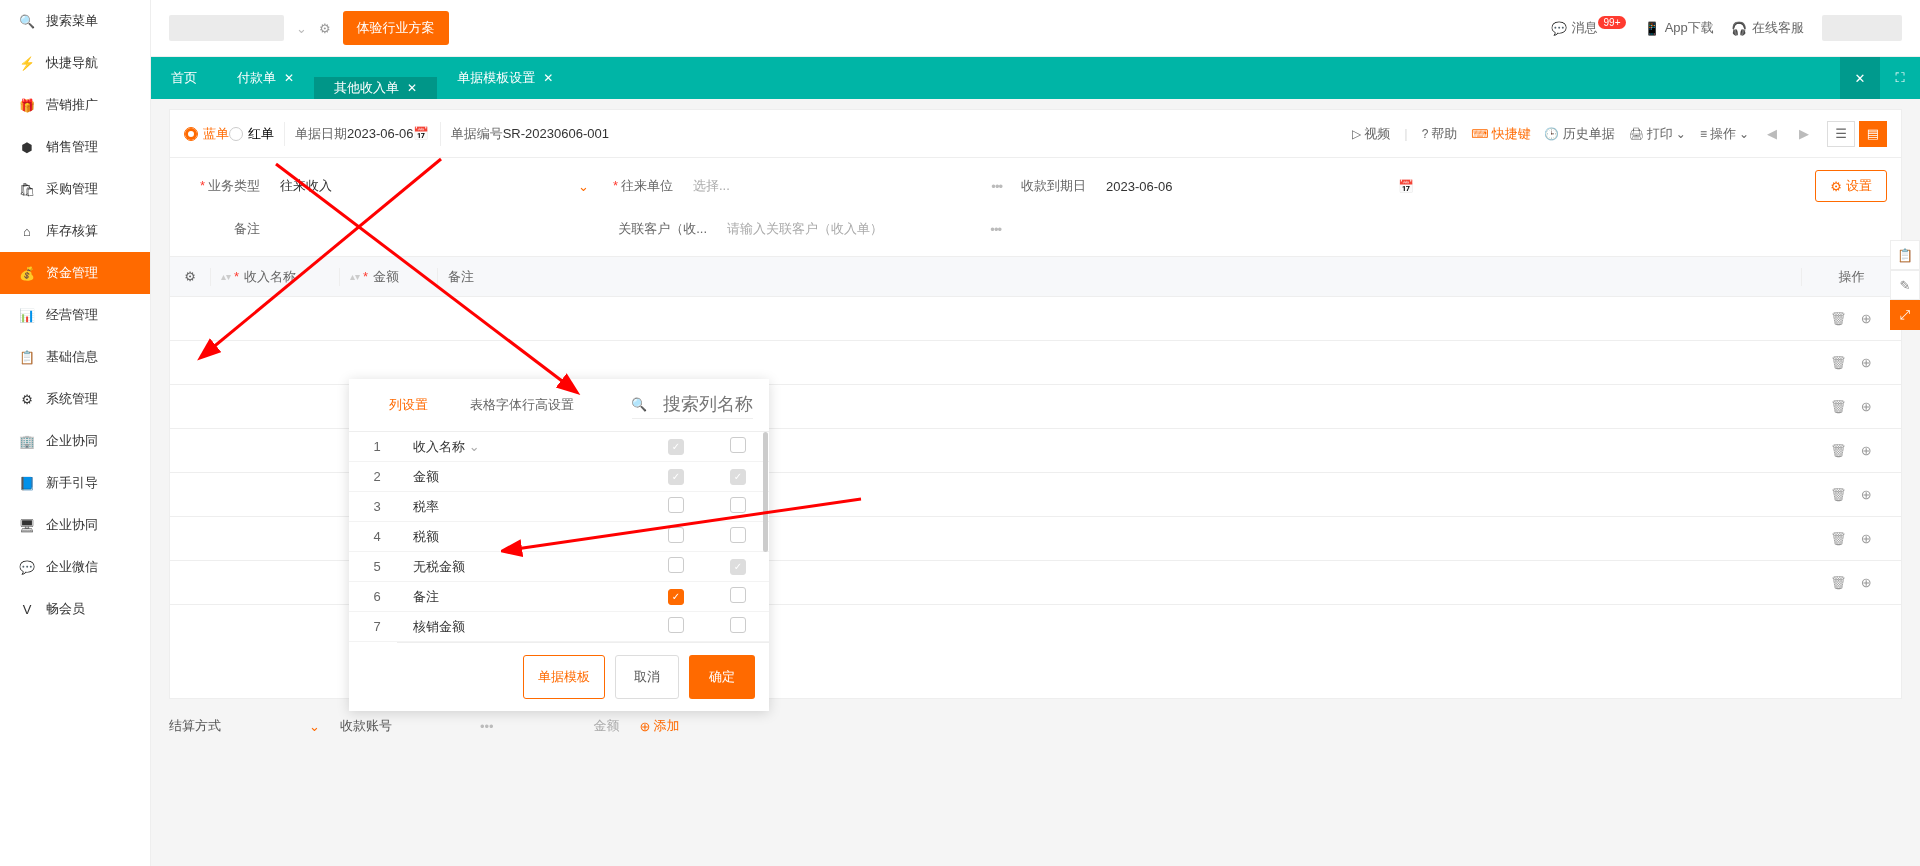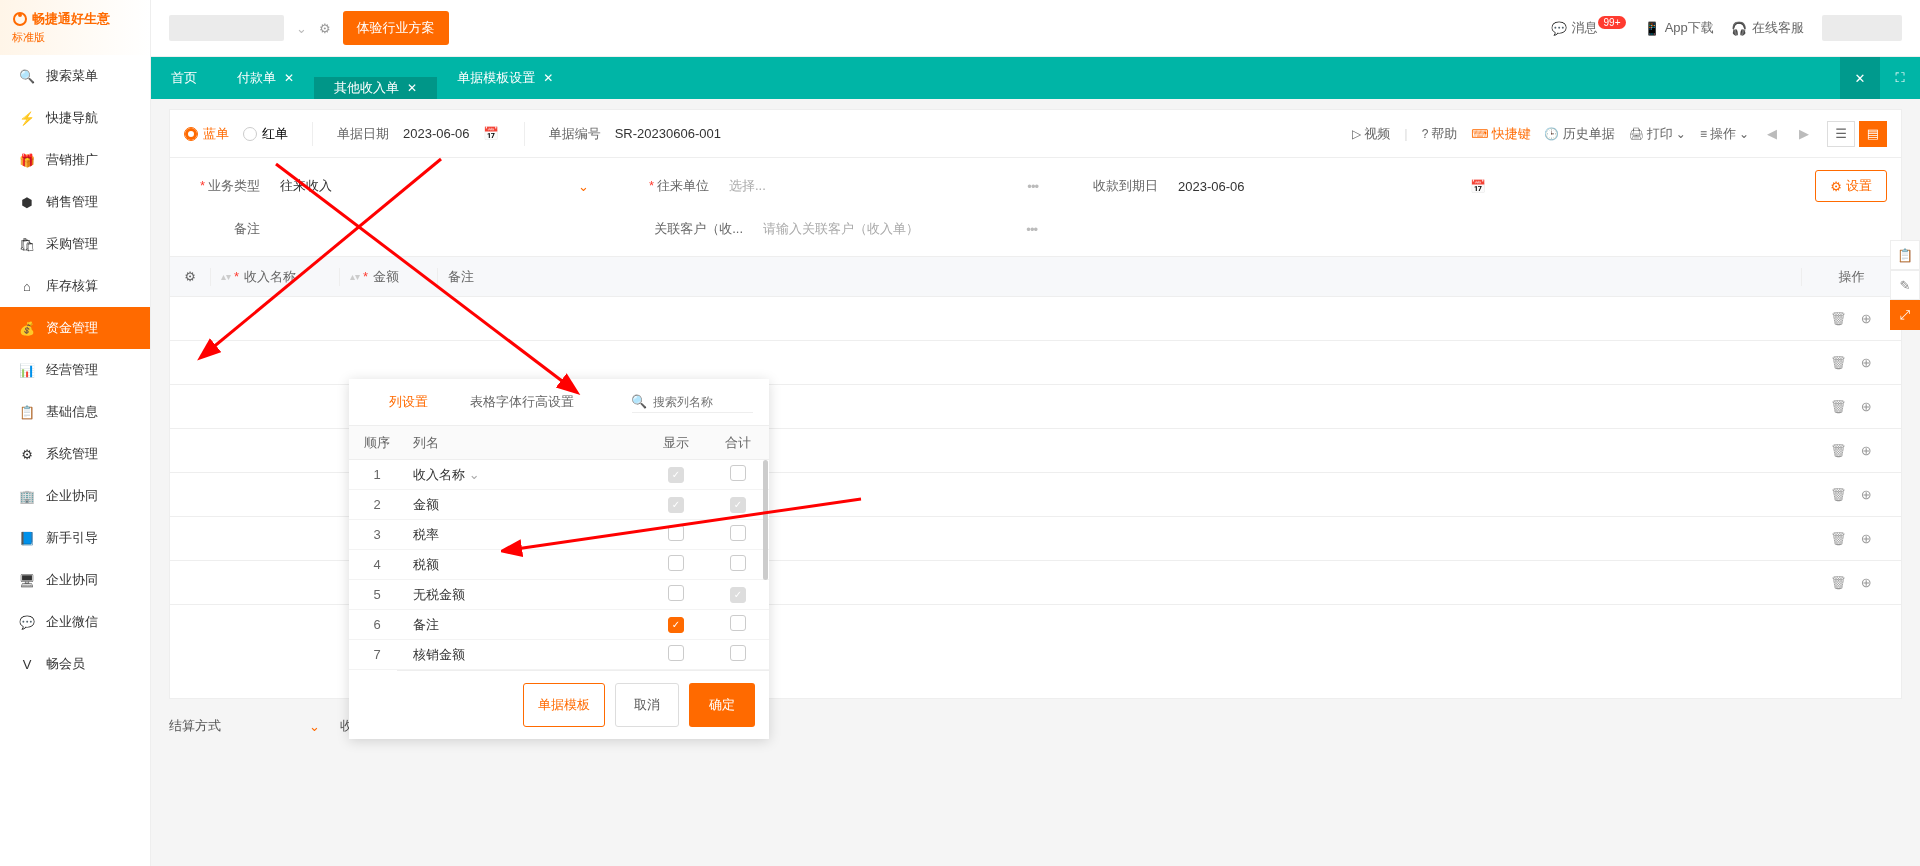--- a/index.html
+++ b/index.html
@@ -31,38 +31,38 @@
 .tab.active { background: #009688; margin-top: 20px; }
 .tab .close-x { margin-left: 8px; font-size: 12px; }
 .tabs-right { margin-left: auto; display: flex; align-items: center; }
 .tabs-right .sq { width: 40px; height: 42px; display: flex; align-items: center; justify-content: center; color: #fff; cursor: pointer; }
 .tabs-right .sq.dark { background: rgba(0,0,0,0.15); }
 
 
 .content { flex: 1; background: #f5f5f5; padding: 10px 18px; overflow: hidden; position: relative; }
 .card { background: #fff; border: 1px solid #eee; display: flex; flex-direction: column; height: 590px; }
 
-.row1 { height: 48px; border-bottom: 1px solid #eee; display: flex; align-items: center; padding: 0 14px; gap: 14px; }
+.row1 { height: 48px; border-bottom: 1px solid #eee; display: flex; align-items: center; padding: 0 14px; gap: 0; }
 .radio { display: inline-flex; align-items: center; gap: 5px; cursor: pointer; }
 .radio .dot { width: 14px; height: 14px; border-radius: 50%; border: 1px solid #ccc; display: inline-block; }
 .radio.checked .dot { border-color: #ff6a00; box-shadow: inset 0 0 0 3px #ff6a00; }
 .radio.checked .lab { color: #ff6a00; }
 .lbl { color: #666; }
 .val { color: #333; }
 .cal-ico { color: #bbb; }
 .divider-v { width: 1px; height: 24px; background: #eee; margin: 0 10px; }
 
 .toolbar-right { margin-left: auto; display: flex; align-items: center; gap: 14px; color: #666; }
 .toolbar-right .tbtn { display: flex; align-items: center; gap: 3px; cursor: pointer; font-size: 12px; }
 .toolbar-right .arrow-btn { color: #bbb; padding: 0 4px; }
 .view-toggle { display: flex; gap: 4px; }
 .view-toggle .vt { width: 28px; height: 26px; border: 1px solid #ddd; display: flex; align-items: center; justify-content: center; cursor: pointer; }
 .view-toggle .vt.active { background: #ff6a00; border-color: #ff6a00; color: #fff; }
 
-.form-row { display: flex; align-items: center; padding: 12px 14px; gap: 36px; }
+.form-row { display: flex; align-items: center; padding: 12px 14px; }
 .form-item { display: flex; align-items: center; gap: 12px; }
 .form-item .flabel { width: 76px; text-align: right; color: #666; }
 .form-item .flabel .req { color: #ff3b30; margin-right: 3px; }
 .finput { width: 325px; height: 30px; display: flex; align-items: center; justify-content: space-between; padding: 0 8px; color: #aaa; }
 .finput .drop { color: #ff6a00; }
 .finput .more { color: #bbb; letter-spacing: -1px; }
 .finput.text-val { color: #333; }
 
 .btn-setting { border: 1px solid #ff6a00; color: #ff6a00; padding: 6px 14px; border-radius: 3px; cursor: pointer; display: flex; align-items: center; gap: 4px; }
 
@@ -97,21 +97,21 @@
 .footer-item .drop { color: #ff6a00; margin-left: 80px; }
 .footer-item .more { color: #bbb; margin-left: 80px; }
 .add-link { color: #ff6a00; display: flex; align-items: center; gap: 3px; cursor: pointer; }
 
 
 .popup { position: absolute; top: 280px; left: 198px; width: 420px; background: #fff; box-shadow: 0 2px 12px rgba(0,0,0,0.15); z-index: 100; }
 .popup-tabs { display: flex; gap: 18px; padding: 12px 16px; align-items: center; }
 .popup-tabs .ptab { cursor: pointer; color: #666; margin-left: 24px; }
 .popup-tabs .ptab.active { color: #ff6a00; }
 .popup-search { margin-left: auto; display: flex; align-items: center; gap: 5px; border-bottom: 1px solid #eee; padding: 3px 0; }
-.popup-search input { border: none; outline: none; width: 100px; font-size: 12px; }
+.popup-search input { border: none; outline: none; width: 100px; font-size: 18px; text-align: right; }
 .popup-table { border-top: 1px solid #eee; }
 .popup-thead { display: flex; background: #fafafa; border-bottom: 1px solid #eee; height: 34px; align-items: center; }
 .popup-thead > div, .popup-row > div { padding: 0 8px; }
 .pc1 { width: 56px; text-align: center; color: #666; }
 .pc2 { flex: 1; color: #666; }
 .pc3 { width: 62px; text-align: center; color: #666; }
 .pc4 { width: 62px; text-align: center; color: #666; }
 .popup-body { max-height: 210px; overflow: hidden; position: relative; }
 .popup-scroll { position: absolute; right: 1px; top: 0; width: 5px; height: 120px; background: #ccc; border-radius: 3px; }
 .popup-row { display: flex; height: 30px; align-items: center; border-bottom: 1px solid #f3f3f3; }
@@ -131,30 +131,20 @@
 .float-right { position: fixed; right: 0; top: 240px; display: flex; flex-direction: column; }
 .float-right .fb { width: 30px; height: 30px; background: #fff; border: 1px solid #eee; display: flex; align-items: center; justify-content: center; color: #888; cursor: pointer; }
 .float-right .fb.orange { background: #ff6a00; color: #fff; border-color: #ff6a00; }
 
 svg { display: block; }
 </style>
 </head>
 <body>
 
 <div class="sidebar">
-  <div class="logo-area">
-    <div class="logo-text">
-      <svg width="16" height="16">
-          <circle cx="8" cy="8" r="6" fill="none" stroke="#ff6a00" stroke-width="2"></circle>
-          <circle cx="8" cy="4" r="2" fill="#ff6a00"></circle>
-        </svg>
-      <span>畅捷通好生意</span>
-    </div>
-    <div class="logo-sub">标准版</div>
-  </div>
   <div id="nav-list">
       <div class="nav-item">
         <span class="ico">🔍</span>
         <span>搜索菜单</span>
       </div>
       <div class="nav-item">
         <span class="ico">⚡</span>
         <span>快捷导航</span>
       </div>
       <div class="nav-item">
@@ -460,26 +450,20 @@
     <div class="popup">
       <div class="popup-tabs">
         <span class="ptab active">列设置</span>
         <span class="ptab">表格字体行高设置</span>
         <div class="popup-search">
           <span style="color:#bbb">🔍</span>
           <input placeholder="搜索列名称" style="">
         </div>
       </div>
       <div class="popup-table">
-        <div class="popup-thead">
-          <div class="pc1">顺序</div>
-          <div class="pc2">列名</div>
-          <div class="pc3">显示</div>
-          <div class="pc4">合计</div>
-        </div>
         <div class="popup-body" id="popup-rows">
           <div class="popup-scroll"></div>
         <div class="popup-row">
               <div class="pc1">1</div>
               <div class="pc2">收入名称 <span style="color:#aaa">⌄</span></div>
               <div class="pc3"><span class="chk gray-on">✓</span></div>
               <div class="pc4"><span class="chk"></span></div>
             </div>
             <div class="popup-row">
               <div class="pc1">2</div>

